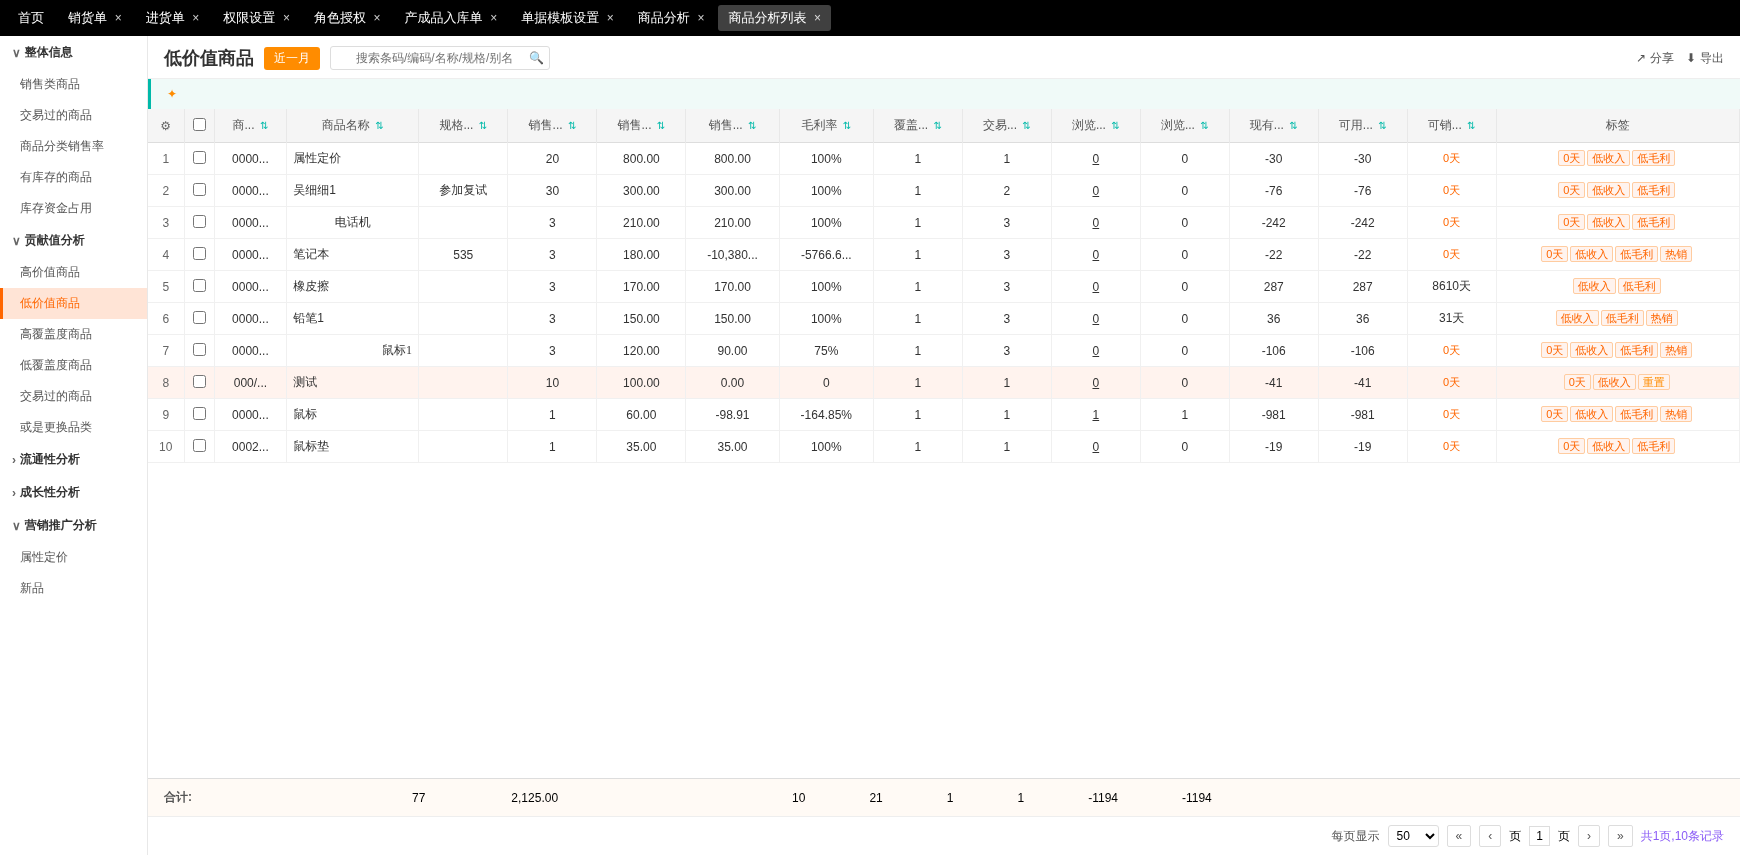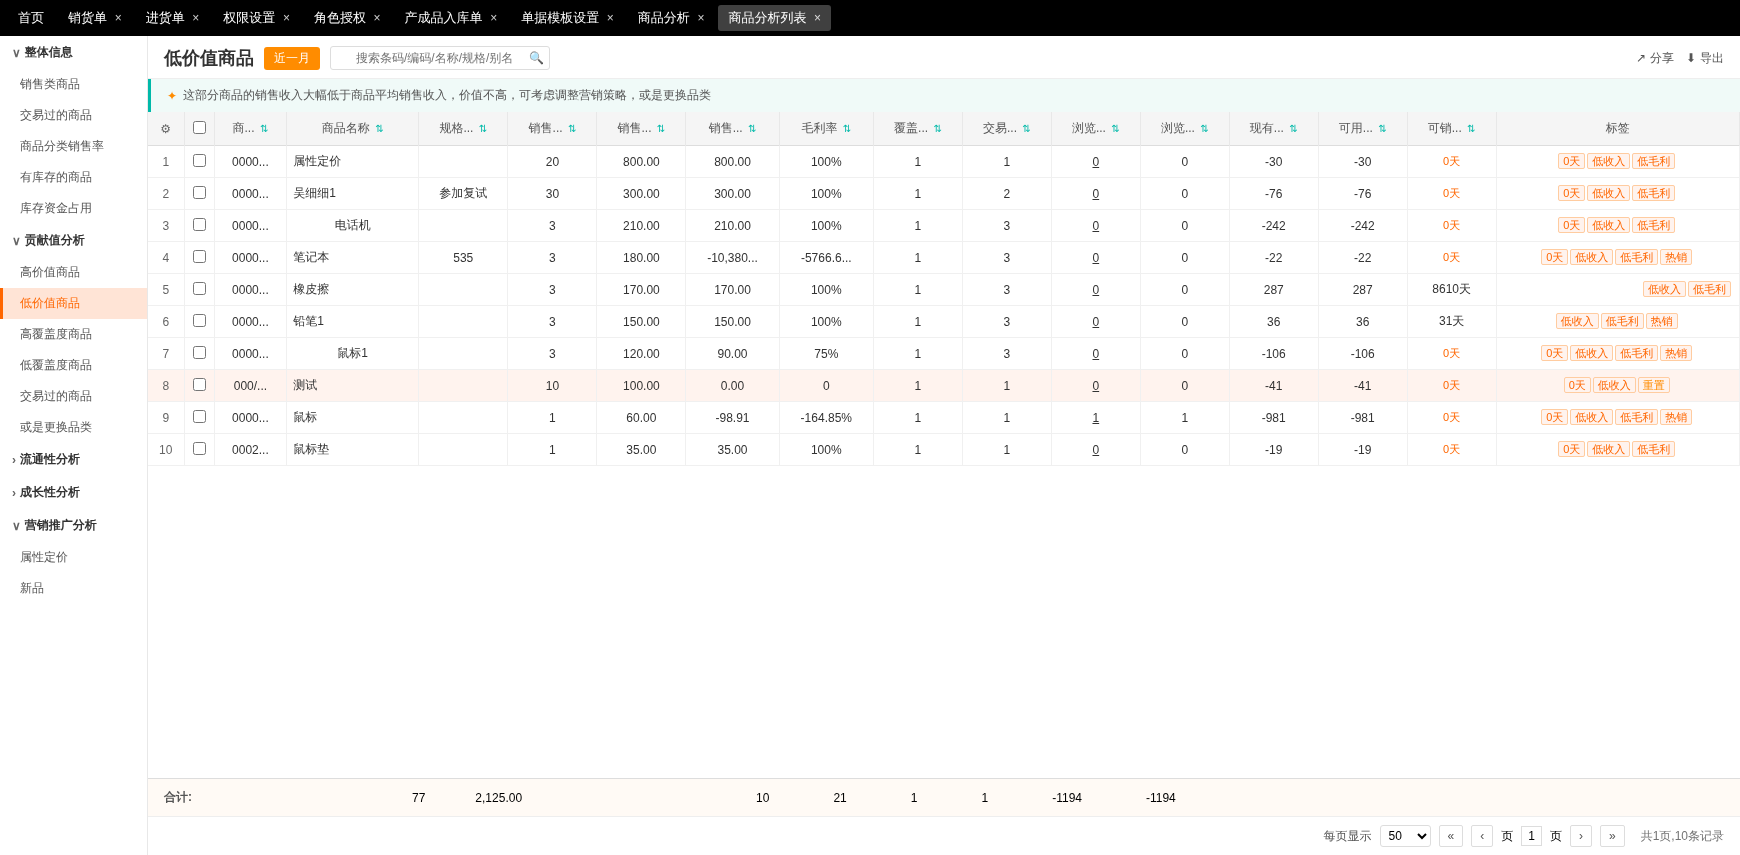--- a/index.html
+++ b/index.html
@@ -203,21 +203,21 @@
       background: white;
     }
     .page-nav-btn {
       border: 1px solid #ddd;
       background: white;
       padding: 3px 8px;
       cursor: pointer;
       border-radius: 2px;
       color: #555;
     }
-    .total-info { color: #737373; margin-left: 8px; }
+    .total-info { color: #8b5cf6; }
 
     
     .table-container::-webkit-scrollbar { height: 8px; width: 6px; }
     .table-container::-webkit-scrollbar-thumb { background: #ccc; border-radius: 4px; }
     .table-container::-webkit-scrollbar-track { background: #f5f5f5; }
 
     input[type=checkbox] { cursor: pointer; }
 
     .gear-icon { color: #666; cursor: pointer; }
   </style>
@@ -296,21 +296,20 @@
         </div>
         <div class="action-btn">
           <span>⬇</span>
           <span>导出</span>
         </div>
       </div>
     </div>
 
     <div class="info-banner">
       <span class="star">✦</span>
-      <span>这部分商品的销售收入大幅低于商品平均销售收入，价值不高，可考虑调整营销策略，或是更换品类</span>
     </div>
 
     <div class="table-container">
       <table>
         <thead>
           <tr>
             <th style="width:36px;"><span class="gear-icon">⚙</span></th>
             <th style="width:30px;"><input type="checkbox" style=""></th>
             <th>商... <span class="sort-icon">⇅</span></th>
             <th style="min-width:90px;">商品名称 <span class="sort-icon">⇅</span></th>
@@ -416,21 +415,21 @@
               <td>170.00</td>
               <td>170.00</td>
               <td>100%</td>
               <td>1</td>
               <td>3</td>
               <td><span class="link-underline">0</span></td>
               <td>0</td>
               <td>287</td>
               <td>287</td>
               <td>8610天</td>
-              <td style="white-space:nowrap;text-align:right;"><span class="tag-orange" style="background:#fff3ee; border:1px solid #ffcca0; border-radius:2px; padding:1px 4px; margin-right:2px; font-size:11px;">低收入</span><span class="tag-orange" style="background:#fff3ee; border:1px solid #ffcca0; border-radius:2px; padding:1px 4px; margin-right:2px; font-size:11px;">低毛利</span></td>
+              <td style="white-space:nowrap;"><span class="tag-orange" style="background:#fff3ee; border:1px solid #ffcca0; border-radius:2px; padding:1px 4px; margin-right:2px; font-size:11px;">低收入</span><span class="tag-orange" style="background:#fff3ee; border:1px solid #ffcca0; border-radius:2px; padding:1px 4px; margin-right:2px; font-size:11px;">低毛利</span></td>
             </tr>
             <tr>
               <td class="num-cell">6</td>
               <td class="checkbox-cell"><input type="checkbox" style=""></td>
               <td>0000...</td>
               <td style="text-align:left;">铅笔1</td>
               <td></td>
               <td>3</td>
               <td>150.00</td>
               <td>150.00</td>
@@ -441,21 +440,21 @@
               <td>0</td>
               <td>36</td>
               <td>36</td>
               <td>31天</td>
               <td style="white-space:nowrap;"><span class="tag-orange" style="background:#fff3ee; border:1px solid #ffcca0; border-radius:2px; padding:1px 4px; margin-right:2px; font-size:11px;">低收入</span><span class="tag-orange" style="background:#fff3ee; border:1px solid #ffcca0; border-radius:2px; padding:1px 4px; margin-right:2px; font-size:11px;">低毛利</span><span class="tag-orange" style="background:#fff3ee; border:1px solid #ffcca0; border-radius:2px; padding:1px 4px; margin-right:2px; font-size:11px;">热销</span></td>
             </tr>
             <tr>
               <td class="num-cell">7</td>
               <td class="checkbox-cell"><input type="checkbox" style=""></td>
               <td>0000...</td>
-              <td style="text-align:center;">鼠标1</td>
+              <td style="text-align:right;font-family:Liberation Serif, serif;">鼠标1</td>
               <td></td>
               <td>3</td>
               <td>120.00</td>
               <td>90.00</td>
               <td>75%</td>
               <td>1</td>
               <td>3</td>
               <td><span class="link-underline">0</span></td>
               <td>0</td>
               <td>-106</td>
@@ -521,21 +520,21 @@
               <td style="white-space:nowrap;"><span class="tag-orange" style="background:#fff3ee; border:1px solid #ffcca0; border-radius:2px; padding:1px 4px; margin-right:2px; font-size:11px;">0天</span><span class="tag-orange" style="background:#fff3ee; border:1px solid #ffcca0; border-radius:2px; padding:1px 4px; margin-right:2px; font-size:11px;">低收入</span><span class="tag-orange" style="background:#fff3ee; border:1px solid #ffcca0; border-radius:2px; padding:1px 4px; margin-right:2px; font-size:11px;">低毛利</span></td>
             </tr>
           </tbody>
       </table>
     </div>
 
     <div class="table-footer">
       <span class="footer-label">合计:</span>
       <div style="display:flex; gap:14px; margin-left:200px; align-items:center;">
         <span>77</span>
-        <span style="margin-left:36px;text-align:right;">2,125.00</span>
+        <span style="margin-left:72px;text-align:right;">2,125.00</span>
         <span style="margin-left:220px;">10</span>
         <span style="margin-left:50px;">21</span>
         <span style="margin-left:50px;">1</span>
         <span style="margin-left:50px;">1</span>
         <span style="margin-left:50px;">-1194</span>
         <span style="margin-left:50px;">-1194</span>
       </div>
     </div>
 
     <div class="pagination-bar">

